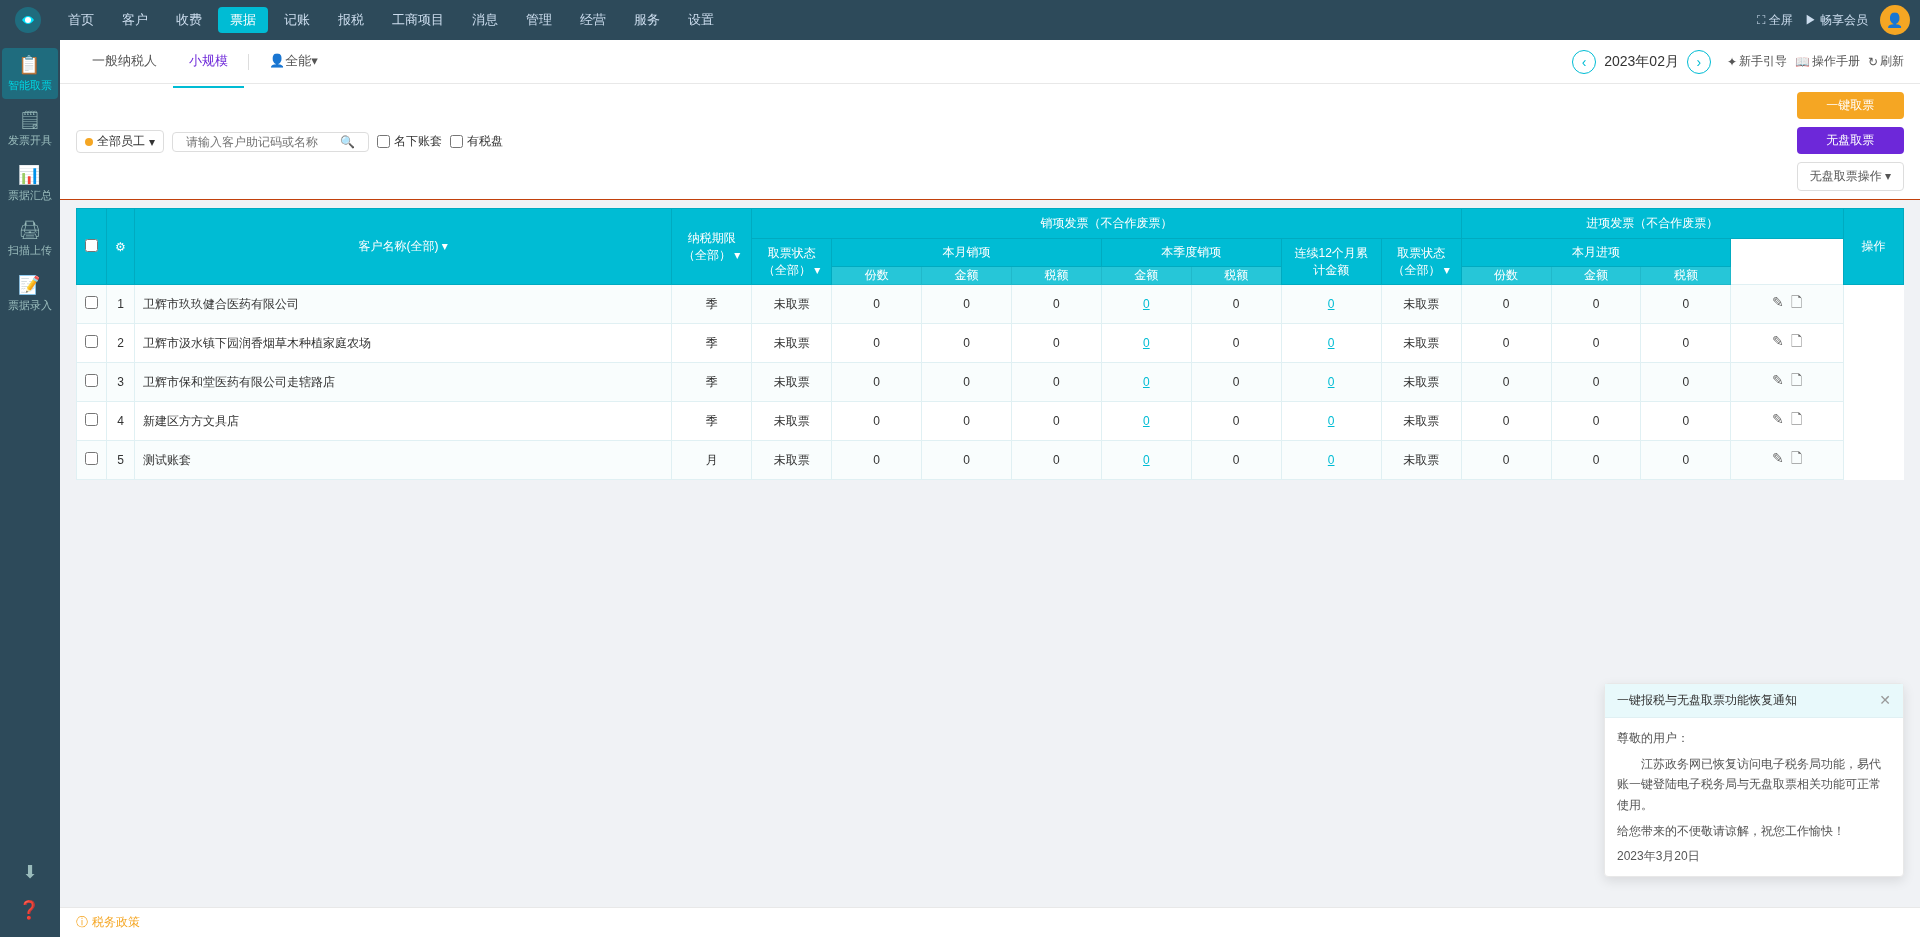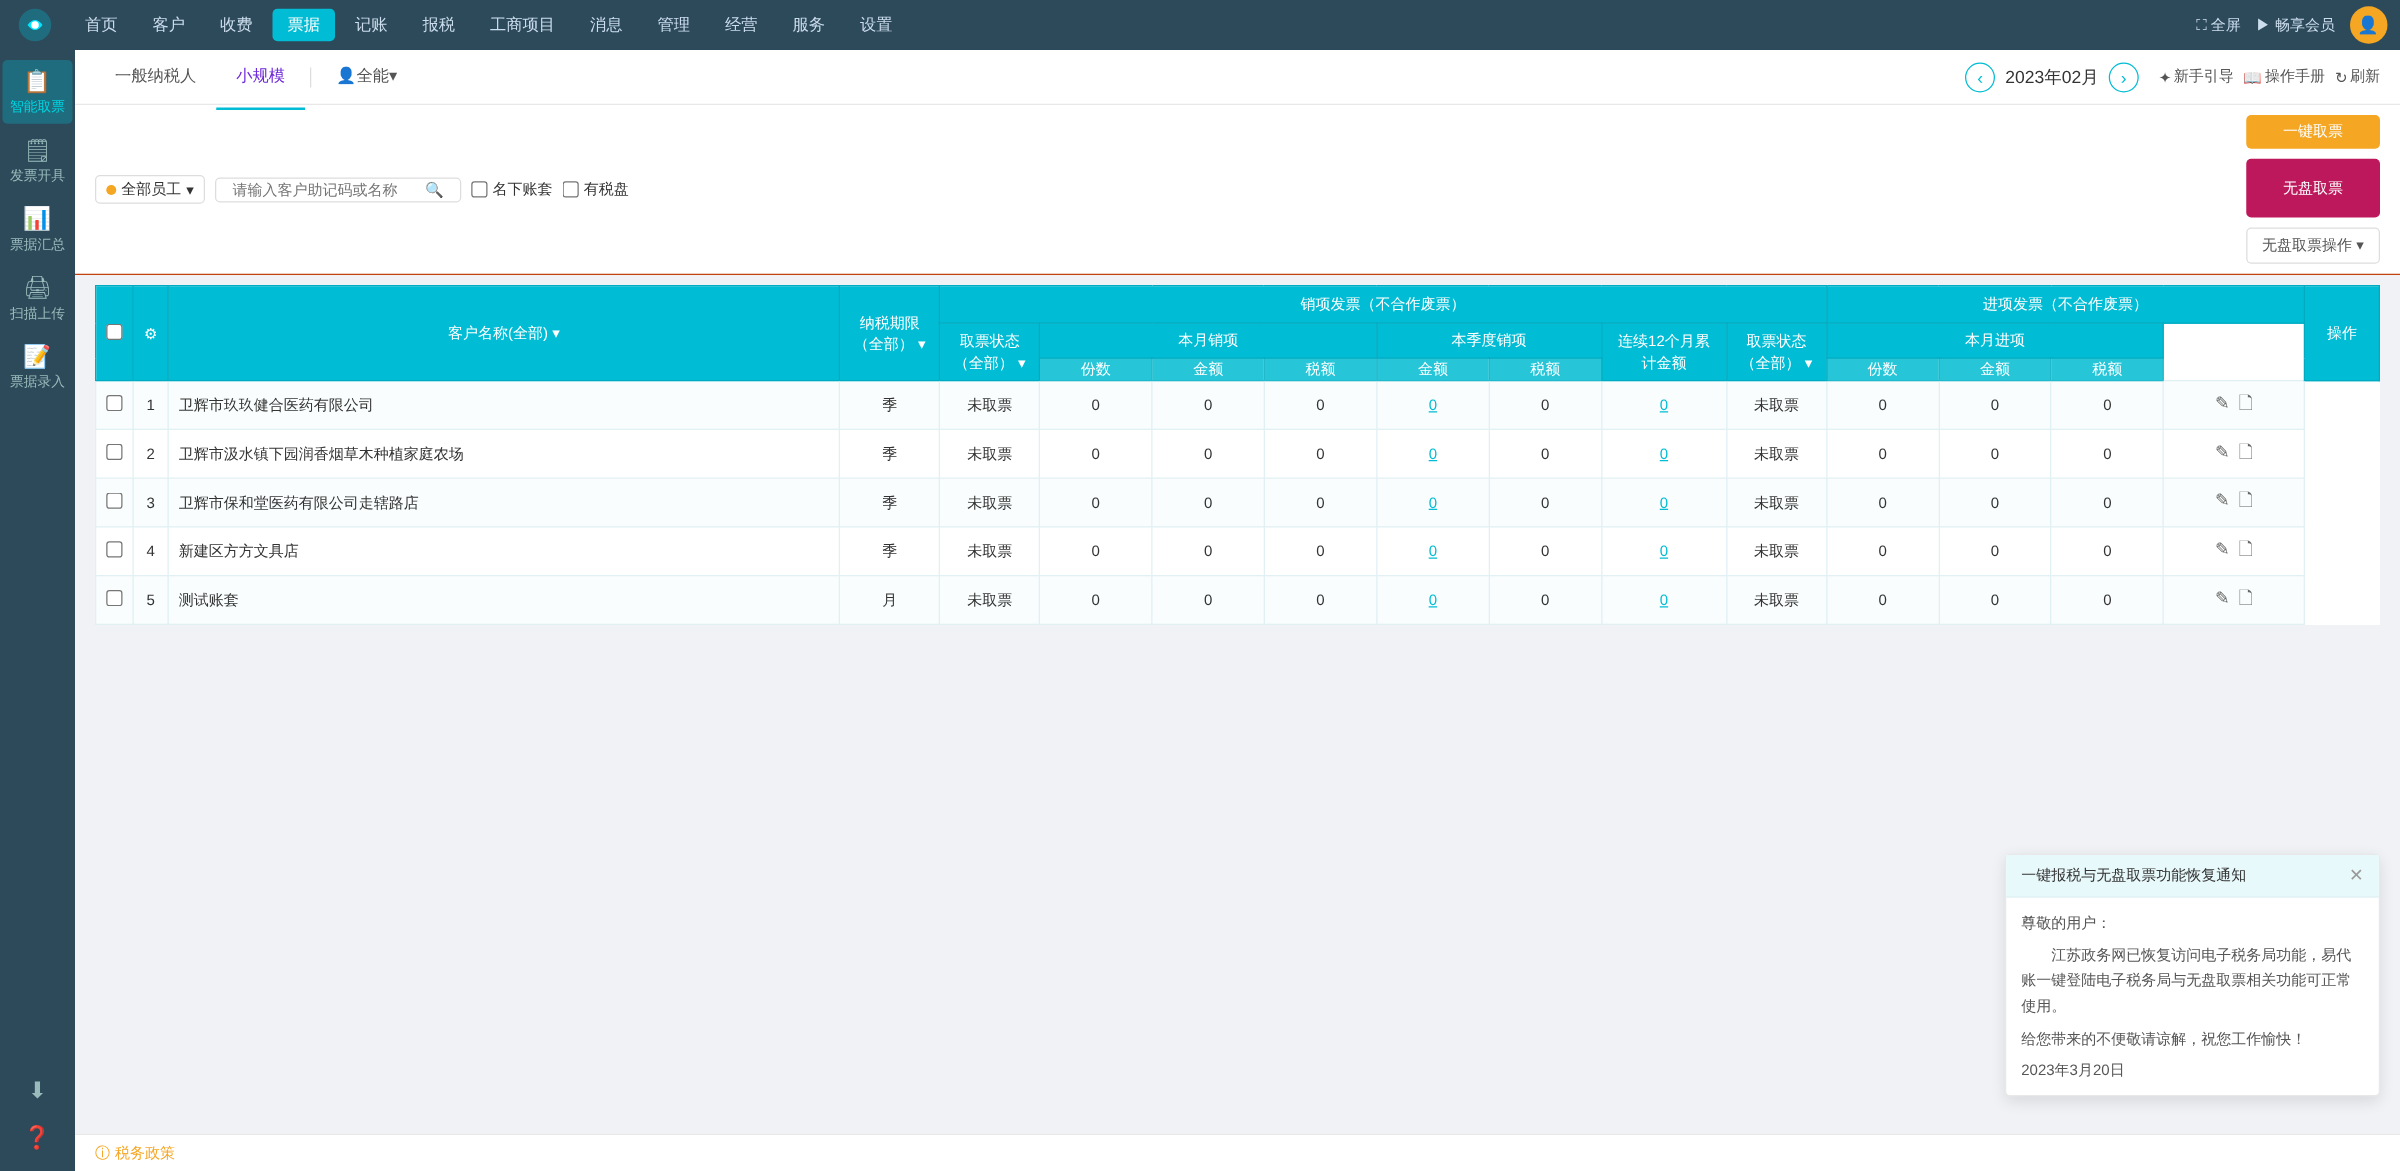--- a/index.html
+++ b/index.html
@@ -209,25 +209,25 @@
     .btn-primary {
       background: #f5a623;
       color: #fff;
       border: none;
       border-radius: 4px;
       padding: 5px 14px;
       cursor: pointer;
       font-size: 12px;
     }
     .btn-teal {
-      background: #be185d;
+      background: #6d28d9;
       color: #fff;
       border: none;
       border-radius: 4px;
-      padding: 15px 14px;
+      padding: 5px 14px;
       cursor: pointer;
       font-size: 12px;
     }
     .btn-outline-gray {
       background: #fff;
       color: #555;
       border: 1px solid #ddd;
       border-radius: 4px;
       padding: 5px 12px;
       cursor: pointer;

